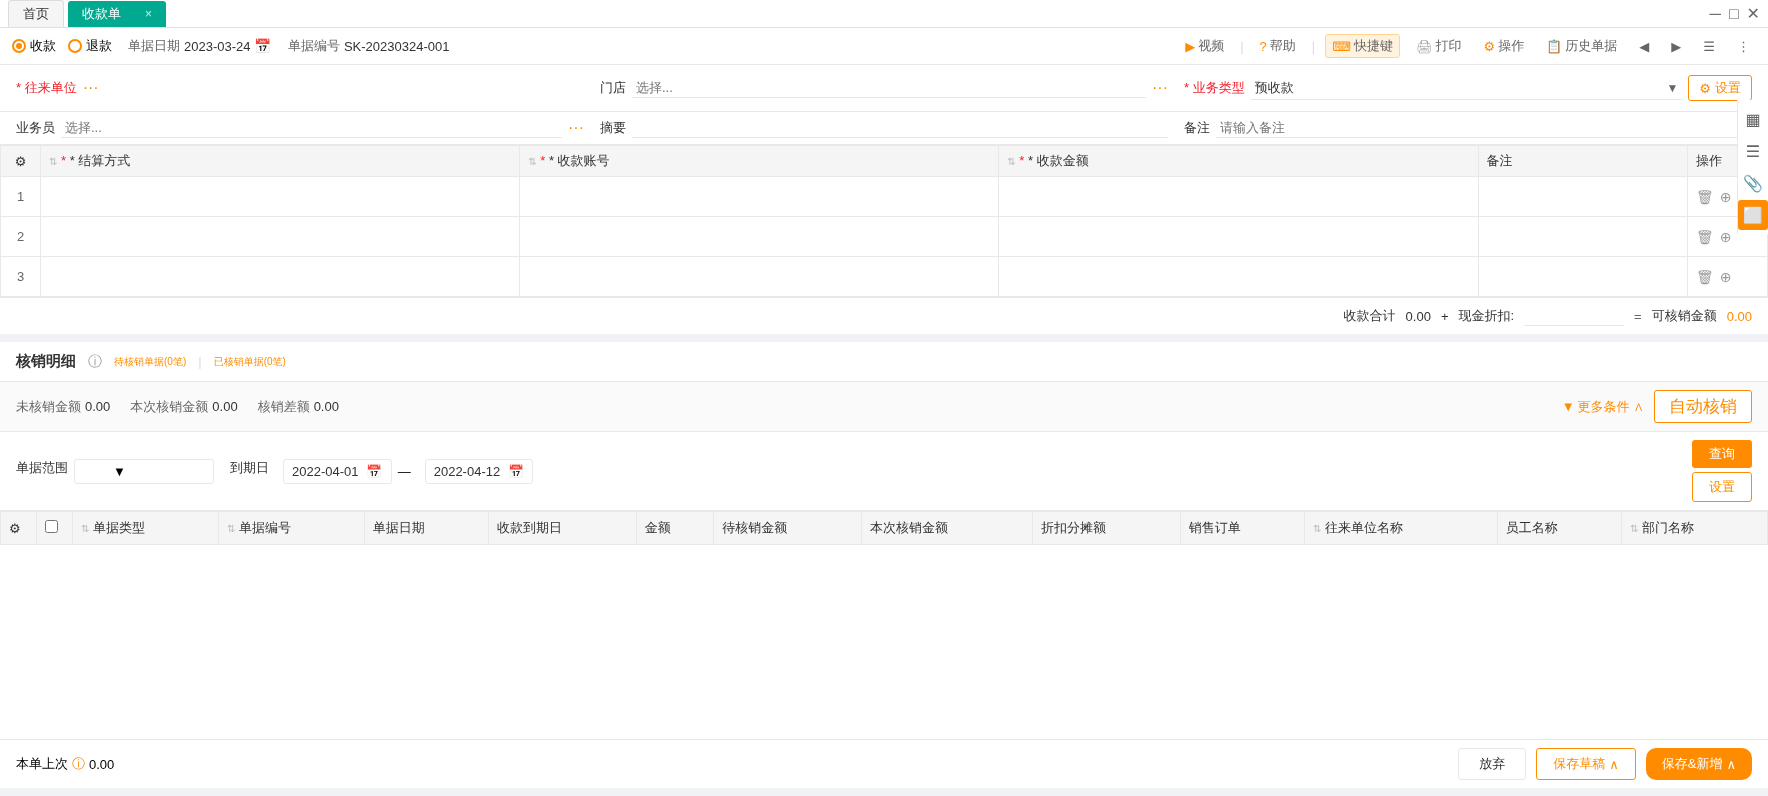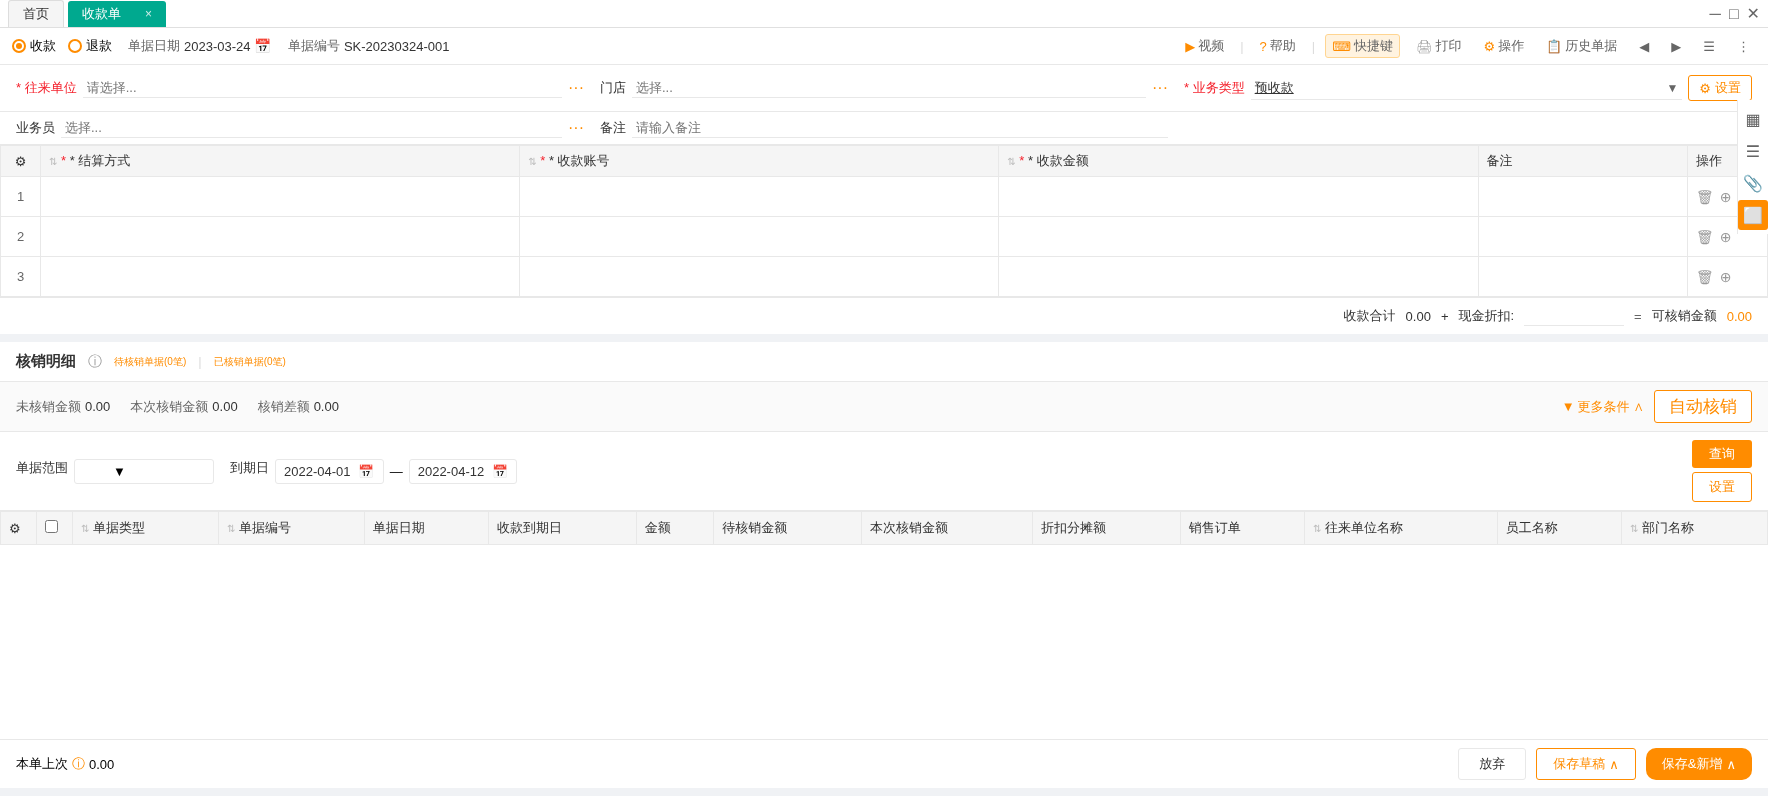--- a/index.html
+++ b/index.html
@@ -64,21 +64,21 @@
     .field-label-plain { color: #333; white-space: nowrap; font-size: 13px; }
     .field-input {
       flex: 1; border: none; border-bottom: 1px solid #e8e8e8; padding: 2px 4px;
       color: #999; font-size: 13px; outline: none; min-width: 0;
     }
     .field-more { color: #ff8c00; cursor: pointer; font-size: 16px; line-height: 1; }
     .field-select {
       flex: 1; display: flex; align-items: center; justify-content: space-between;
       border: none; border-bottom: 1px solid #e8e8e8; padding: 2px 4px; cursor: pointer;
     }
-    .field-select-value { color: #333; font-size: 13px; text-decoration: underline; }
+    .field-select-value { color: #333; font-size: 13px; }
     .field-select-arrow { color: #666; font-size: 12px; }
     .settings-btn {
       background: #fff; border: 1px solid #ff8c00; color: #ff8c00; padding: 3px 10px;
       border-radius: 3px; cursor: pointer; font-size: 13px; display: flex; align-items: center; gap: 4px;
     }
 
     .form-fields-row2 {
       padding: 6px 16px; border-bottom: 1px solid #e8e8e8; background: #fff;
       display: grid; grid-template-columns: 1fr 1fr 1fr; gap: 8px 16px;
     }
@@ -145,21 +145,21 @@
     }
     .filter-item { display: flex; gap: 6px; font-size: 13px; }
     .filter-label { color: #333; white-space: nowrap; }
     .filter-select {
       border: 1px solid #e8e8e8; padding: 4px 8px; border-radius: 3px;
       display: flex; align-items: center; gap: 30px; cursor: pointer; min-width: 140px;
     }
     .filter-date-group { display: flex; align-items: center; gap: 6px; }
     .filter-date-input {
       border: 1px solid #e8e8e8; padding: 4px 8px; border-radius: 3px;
-      font-size: 13px; color: #333; display: flex; align-items: center; gap: 8px;
+      font-size: 13px; color: #333; display: flex; align-items: center; gap: 8px; margin-left: 8px;
     }
     .filter-right { margin-left: auto; display: flex; gap: 8px; }
     .query-btn {
       background: #ff8c00; color: #fff; border: none; padding: 5px 16px;
       border-radius: 3px; cursor: pointer; font-size: 13px;
     }
     .set-btn {
       background: #fff; border: 1px solid #ff8c00; color: #ff8c00;
       padding: 5px 16px; border-radius: 3px; cursor: pointer; font-size: 13px;
     }
@@ -282,21 +282,20 @@
       <div class="toolbar-btn">◀</div>
       <div class="toolbar-btn">▶</div>
       <div class="toolbar-btn">☰</div>
       <div class="toolbar-btn">⋮</div>
     </div>
   </div>
 
   <div class="form-fields">
     <div class="field-row">
       <span class="field-label">* 往来单位</span>
-      <input class="field-input" style="flex: 1 1 0%;" placeholder="请选择...">
       <span class="field-more">···</span>
     </div>
     <div class="field-row">
       <span class="field-label-plain">门店</span>
       <input class="field-input" style="flex: 1 1 0%;" placeholder="选择...">
       <span class="field-more">···</span>
     </div>
     <div class="field-row">
       <span class="field-label">* 业务类型</span>
       <div class="field-select" style="flex:1;">
@@ -309,20 +308,24 @@
         <span>设置</span>
       </button>
     </div>
   </div>
 
   <div class="form-fields-row2">
     <div class="field-row">
       <span class="field-label-plain">业务员</span>
       <input class="field-input" style="flex: 1 1 0%;" placeholder="选择...">
       <span class="field-more">···</span>
+    </div>
+    <div class="field-row">
+      <span class="field-label-plain">摘要</span>
+      <input class="field-input" style="flex: 1 1 0%;">
     </div>
     <div class="field-row">
       <span class="field-label-plain">备注</span>
       <input class="field-input" style="flex: 1 1 0%;" placeholder="请输入备注">
     </div>
   </div>
 
   <div style="padding: 0 0; overflow-x: auto; background:#fff;">
     <table class="data-table" style="width:100%;">
       <thead>

